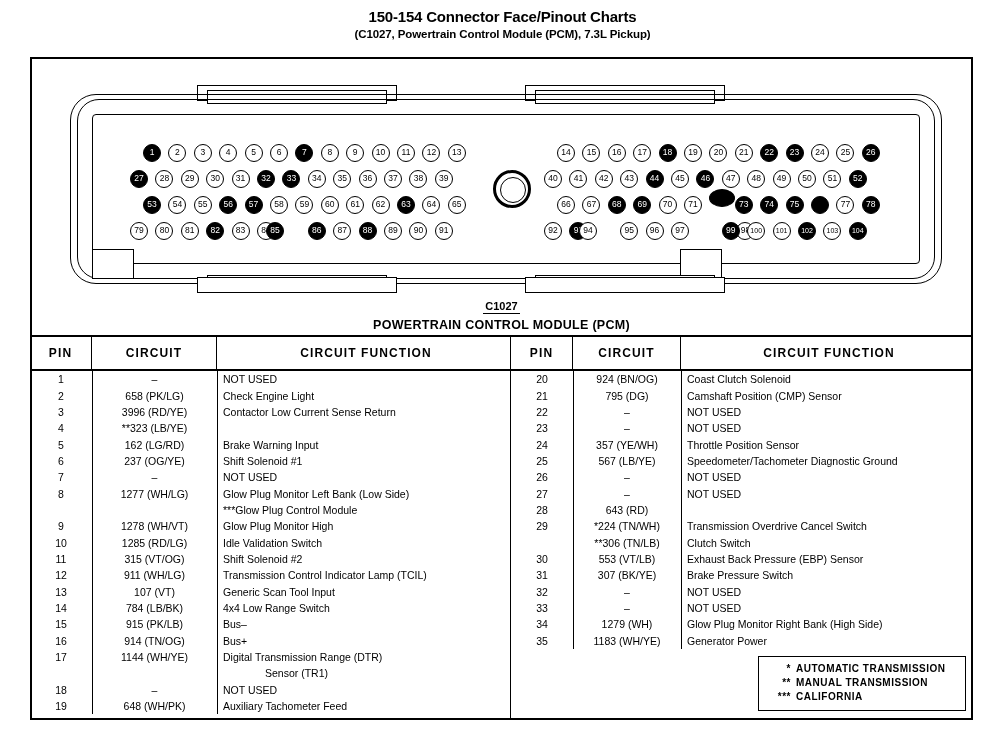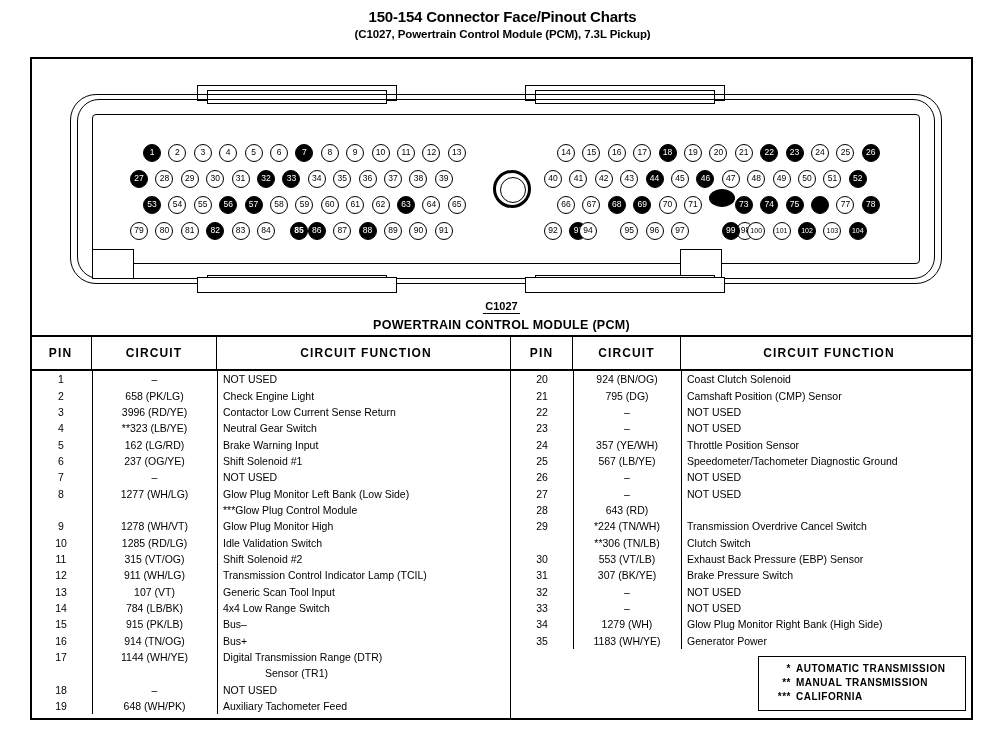--- a/index.html
+++ b/index.html
@@ -166,21 +166,21 @@
       <div class="pin" style="left: 341.6px; top: 139px;">62</div>
       <div class="pin filled" style="left: 367px; top: 139px;">63</div>
       <div class="pin" style="left: 392.4px; top: 139px;">64</div>
       <div class="pin" style="left: 417.8px; top: 139px;">65</div>
       <div class="pin" style="left: 100px; top: 165px;">79</div>
       <div class="pin" style="left: 125.4px; top: 165px;">80</div>
       <div class="pin" style="left: 150.8px; top: 165px;">81</div>
       <div class="pin filled" style="left: 176.2px; top: 165px;">82</div>
       <div class="pin" style="left: 201.6px; top: 165px;">83</div>
       <div class="pin" style="left: 227px; top: 165px;">84</div>
-      <div class="pin filled" style="left: 260px; top: 165px; font-weight: bold;">85</div>
+      <div class="pin filled" style="left: 236px; top: 165px;">85</div>
       <div class="pin filled" style="left: 277.8px; top: 165px;">86</div>
       <div class="pin" style="left: 303.2px; top: 165px;">87</div>
       <div class="pin filled" style="left: 328.6px; top: 165px;">88</div>
       <div class="pin" style="left: 354px; top: 165px;">89</div>
       <div class="pin" style="left: 379.4px; top: 165px;">90</div>
       <div class="pin" style="left: 404.8px; top: 165px;">91</div>
       <div class="pin" style="left: 527px; top: 87px;">14</div>
       <div class="pin" style="left: 552.4px; top: 87px;">15</div>
       <div class="pin" style="left: 577.8px; top: 87px;">16</div>
       <div class="pin" style="left: 603.2px; top: 87px;">17</div>
@@ -262,21 +262,20 @@
           <div class="cell c-fun" style="width: 292px;">Check Engine Light</div>
         </div>
         <div class="trow">
           <div class="cell c-pin" style="width: 62px;">3</div>
           <div class="cell c-cir" style="width: 125px;">3996 (RD/YE)</div>
           <div class="cell c-fun" style="width: 292px;">Contactor  Low Current Sense Return</div>
         </div>
         <div class="trow">
           <div class="cell c-pin" style="width: 62px;">4</div>
           <div class="cell c-cir" style="width: 125px;">**323 (LB/YE)</div>
-          <div class="cell c-fun" style="width: 292px;">Neutral Gear Switch</div>
         </div>
         <div class="trow">
           <div class="cell c-pin" style="width: 62px;">5</div>
           <div class="cell c-cir" style="width: 125px;">162 (LG/RD)</div>
           <div class="cell c-fun" style="width: 292px;">Brake Warning Input</div>
         </div>
         <div class="trow">
           <div class="cell c-pin" style="width: 62px;">6</div>
           <div class="cell c-cir" style="width: 125px;">237 (OG/YE)</div>
           <div class="cell c-fun" style="width: 292px;">Shift Solenoid #1</div>

